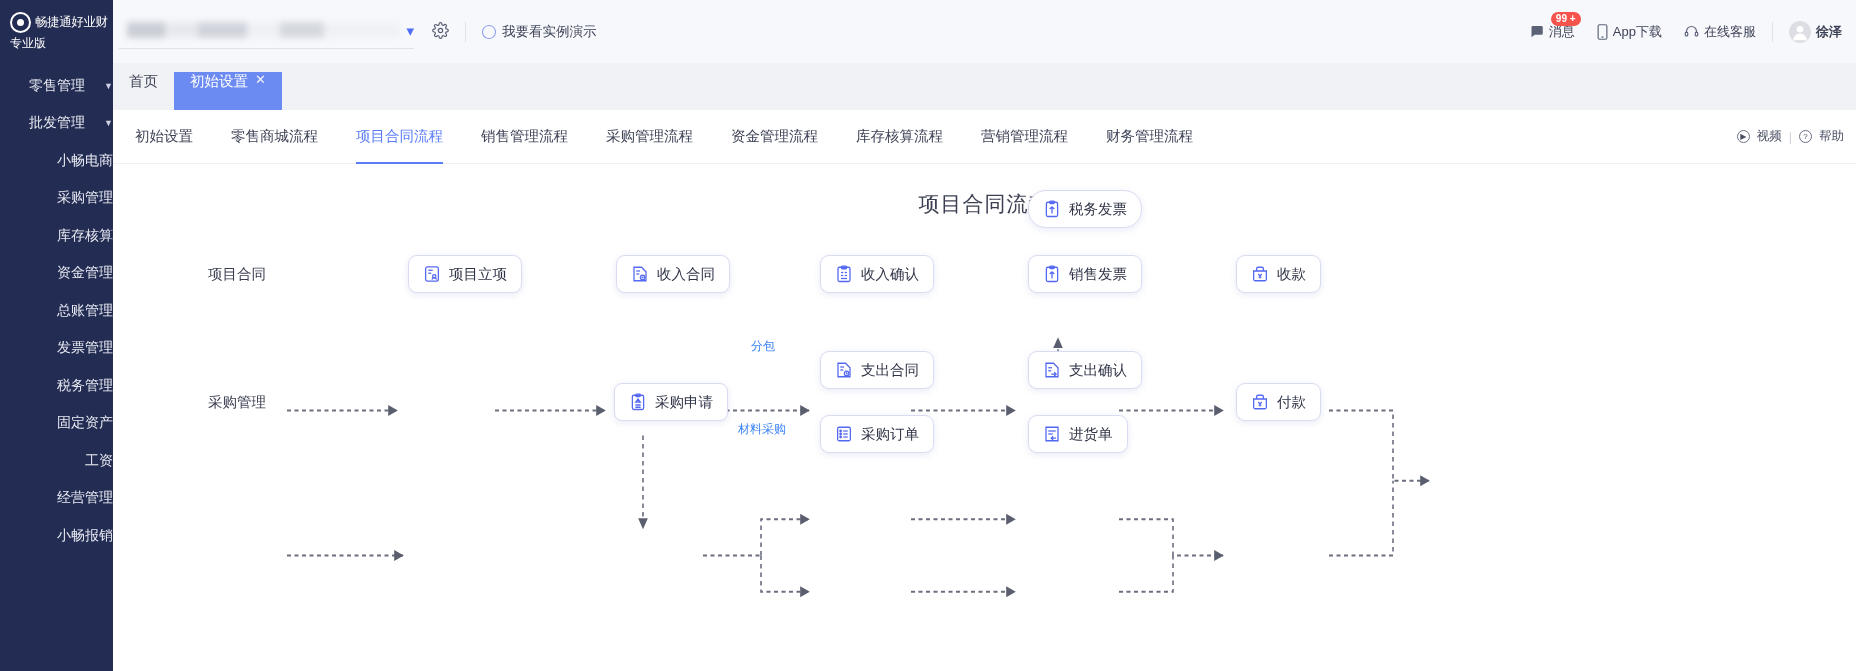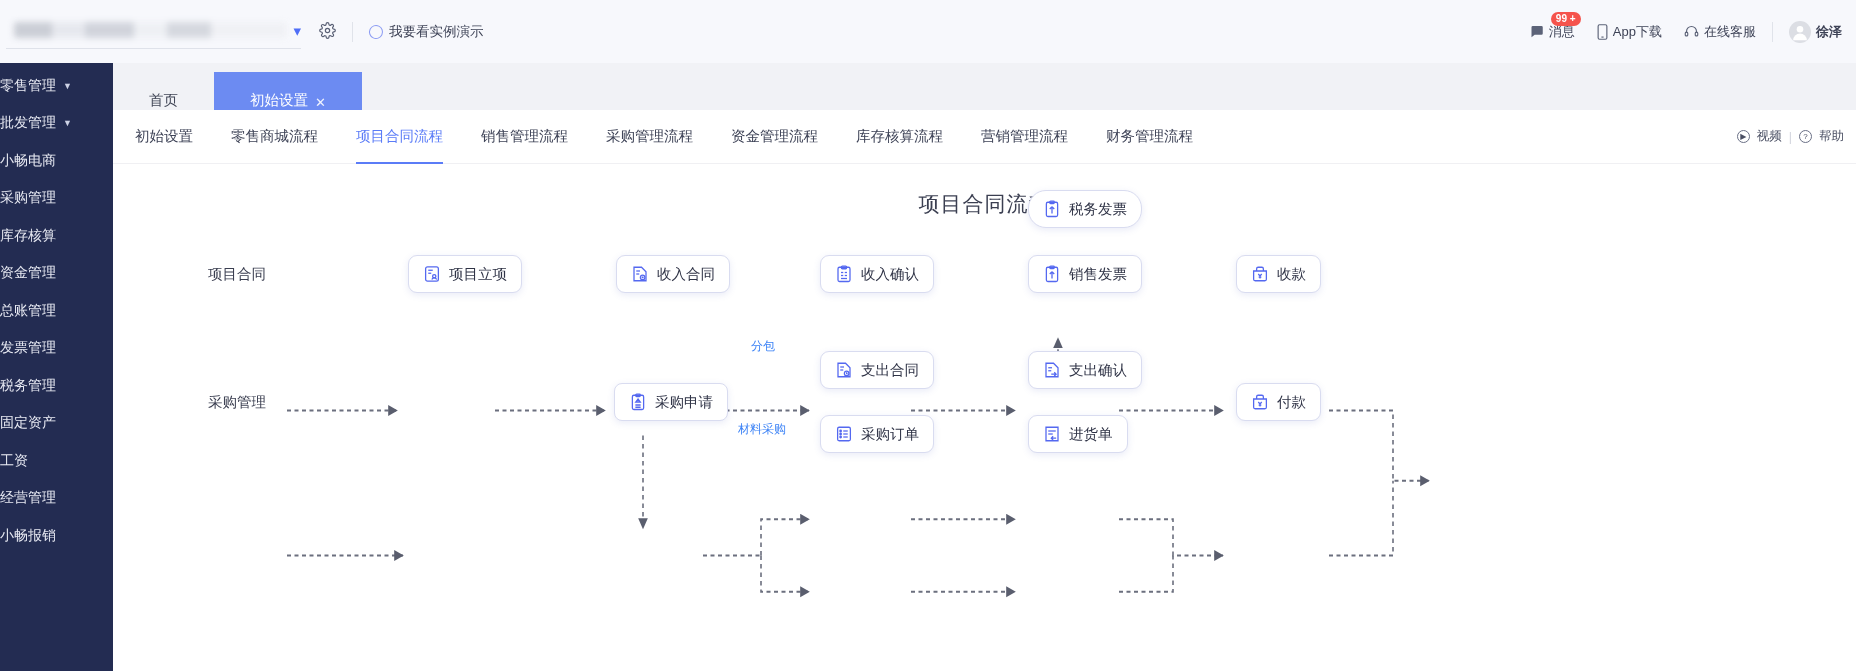--- a/index.html
+++ b/index.html
@@ -56,32 +56,32 @@
   .avatar { width: 22px; height: 22px; border-radius: 50%; background: #dcdee4; display:flex;align-items:center;justify-content:center; }
   .avatar svg { display:block; }
   .user-name { font-size: 13px; color:#3d4256;font-weight:bold; }
 
   
   .body { flex: 1; display: flex; min-height: 0; }
 
   
   .sidebar { width: 113px; background: #232c52; flex: 0 0 113px; padding-top: 4px; }
   .side-item {
-    height: 37.5px; display: flex; align-items: center; justify-content: flex-start;
-    color: #e8eaf3; font-size: 14px; gap: 7px; cursor: pointer; white-space: nowrap;
+    height: 37.5px; display: flex; align-items: center; justify-content: flex-end;
+    color: #e8eaf3; font-size: 14px; gap: 19px; cursor: pointer; white-space: nowrap;
   }
   .caret { font-size: 9px; color: #cdd2e5; }
 
   
   .content { flex: 1; display: flex; flex-direction: column; background: #f1f2f6; min-width:0; }
 
   
   .page-tabs { height: 47px; display: flex; align-items: flex-end; background: #f1f2f6; padding-left: 0; }
   .ptab {
-    height: 38px; display: flex; align-items: flex-end; padding: 0 36px;
+    height: 38px; display: flex; align-items: flex-start; padding: 0 16px;
     font-size: 14.5px; color: #414656; cursor: pointer; gap: 7px;
   }
   .ptab.active { background: #6c8bf2; color: #fff; }
   .ptab .x { font-size: 13px; opacity: .9; }
 
   
   .card { flex: 1; background: #fff; margin: 0; display: flex; flex-direction: column; min-height:0; }
 
   .subtabs { height: 54px; display: flex; align-items: center; padding-left: 22px; position: relative; border-bottom: 1px solid #f0f0f3; }
   .stab {
@@ -115,20 +115,29 @@
   .rowlabel { position: absolute; font-size: 14.5px; color: #3a3e50; white-space: nowrap; }
   .edgelabel { position: absolute; font-size: 12px; color: #3b82f6; white-space: nowrap; }
 </style>
 </head>
 <body>
 
 <div class="app">
 
   <div class="topbar">
 
+    <div class="logo-box">
+      <div class="logo-row">
+        <span class="logo-mark">
+            <i></i>
+          </span>
+        <span class="logo-title">畅捷通好业财</span>
+      </div>
+      <div class="logo-sub">专业版</div>
+    </div>
 
     <div class="header-main">
 
       <div class="search-wrap">
         <span class="search-blur" placeholder=""></span>
         <span class="chev-down">▾</span>
       </div>
 
       <span class="gear-icon">
         <svg width="17" height="17" viewBox="0 0 24 24" fill="none" stroke="#5a6075" stroke-width="1.7">

